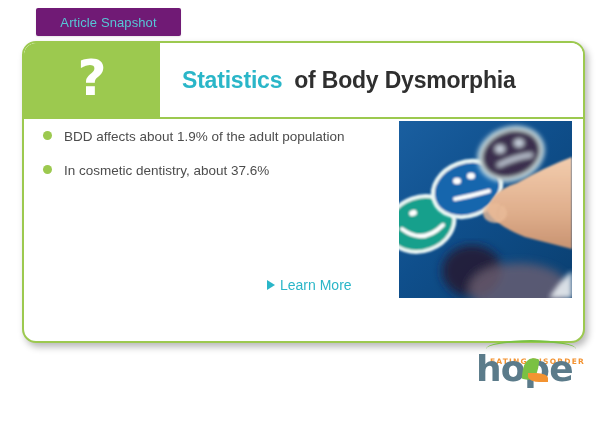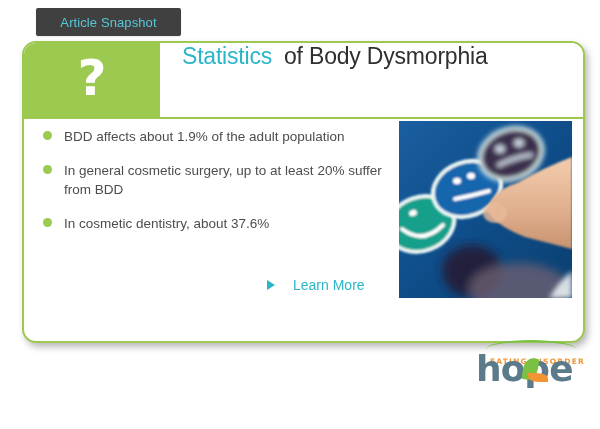--- a/index.html
+++ b/index.html
@@ -15,21 +15,21 @@
     position: relative;
   }
 
   
   #snapshot-tab {
     position: absolute;
     left: 36px;
     top: 8px;
     width: 145px;
     height: 28px;
-    background: #404040;
+    background: #701a75;
     border-radius: 2px;
     display: flex;
     align-items: center;
     justify-content: center;
     box-shadow: 0 1px 2px rgba(0,0,0,0.10);
     z-index: 5;
   }
   #snapshot-tab-label {
     color: #56c7d6;
     font-size: 13px;
@@ -74,24 +74,24 @@
     color: #ffffff;
     font-size: 50px;
     font-weight: bold;
     line-height: 1;
     margin-top: -4px;
     font-family: "DejaVu Sans", sans-serif;
   }
   #card-title {
     flex: 1;
     display: flex;
-    align-items: flex-start;
+    align-items: center;
     padding-left: 22px;
     font-size: 23px;
-    font-weight: normal;
+    font-weight: bold;
     letter-spacing: -0.2px;
     white-space: nowrap;
   }
   .title-accent { color: #2ab6c8; }
   .title-rest   { color: #2f2f2f; margin-left: 12px; }
 
   
   #card-body {
     position: relative;
     height: 264px;
@@ -123,21 +123,21 @@
     border-radius: 50%;
     background: #9cc94f;
   }
 
   #learn-more {
     position: absolute;
     left: 243px;
     top: 158px;
     display: flex;
     align-items: center;
-    gap: 18px;
+    gap: 5px;
     color: #2ab6c8;
     font-size: 14px;
     cursor: pointer;
     text-decoration: none;
   }
   #play-arrow-icon {
     width: 0; height: 0;
     border-left: 8px solid #2ab6c8;
     border-top: 5.5px solid transparent;
     border-bottom: 5.5px solid transparent;
@@ -231,21 +231,20 @@
     <div id="card-title">
       <span class="title-accent">Statistics</span>
         <span class="title-rest"> of Body Dysmorphia</span>
     </div>
   </div>
 
   <div id="card-body">
 
     <ul id="bullet-list">
       <li>BDD affects about 1.9% of the adult population</li>
-      <li>In general cosmetic surgery, up to at least 20% suffer from BDD</li>
       <li>In cosmetic dentistry, about 37.6%</li>
     </ul>
 
     <a id="learn-more" href="#">
       <span id="play-arrow-icon"></span>
       <span>Learn More</span>
     </a>
 
     <div id="thumbnail">
       <svg width="173" height="177" viewBox="0 0 173 177" xmlns="http://www.w3.org/2000/svg" aria-hidden="true">

